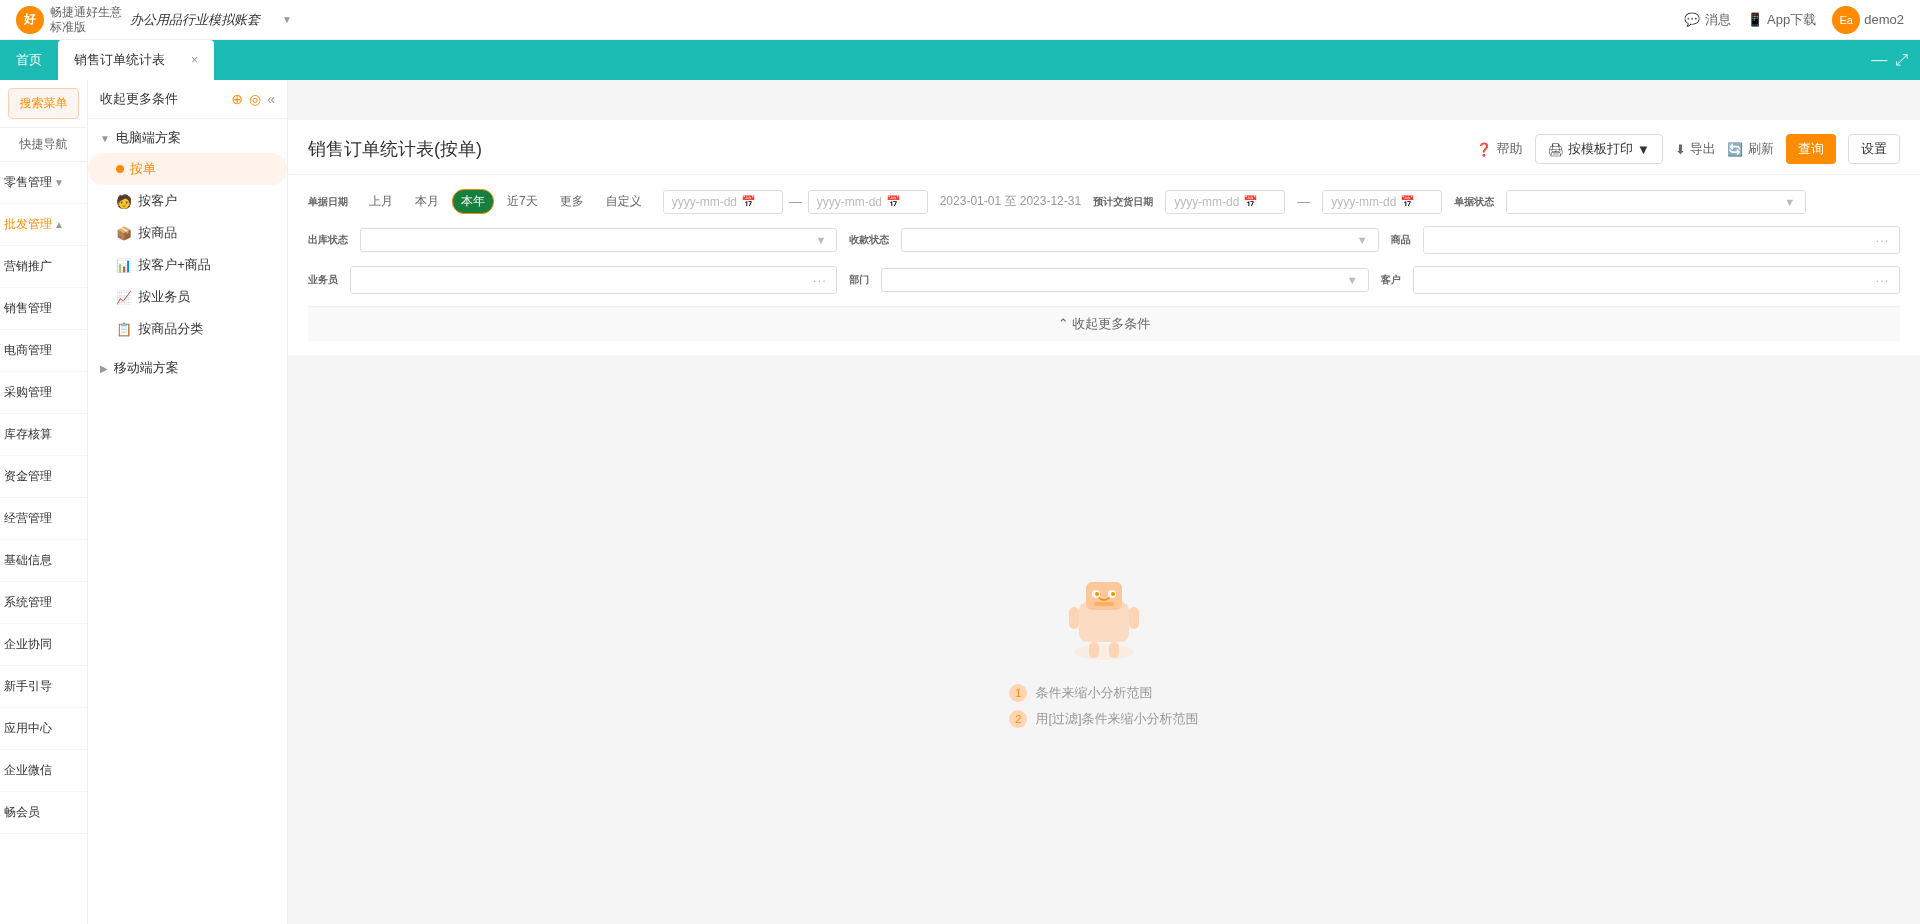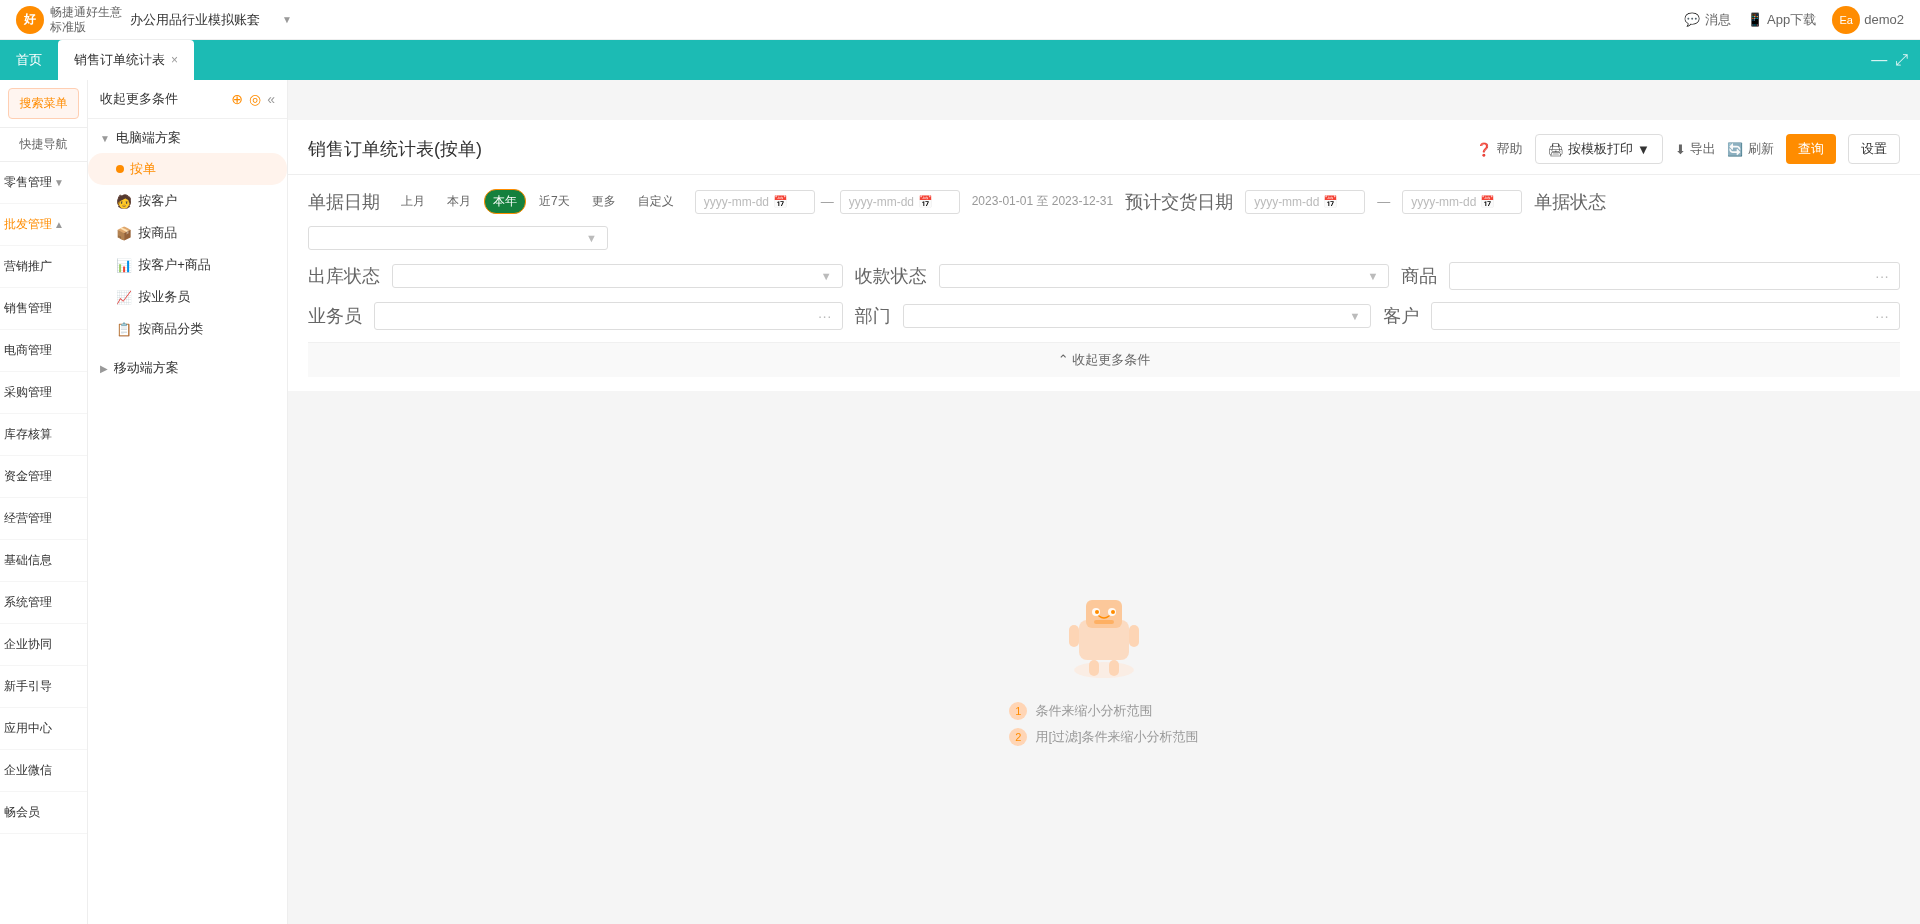--- a/index.html
+++ b/index.html
@@ -13,21 +13,21 @@
       align-items: center;
       justify-content: space-between;
       padding: 0 16px;
       border-bottom: 1px solid #eee;
       flex-shrink: 0;
     }
     .top-header-left { display: flex; align-items: center; gap: 8px; }
     .logo-area { display: flex; align-items: center; gap: 6px; }
     .logo-icon { width: 28px; height: 28px; background: #ff8c00; border-radius: 50%; display: flex; align-items: center; justify-content: center; color: #fff; font-size: 12px; font-weight: bold; }
     .logo-text { font-size: 12px; color: #666; line-height: 1.2; }
-    .app-selector { display: flex; align-items: center; gap: 22px; color: #333; font-size: 13px; cursor: pointer; }
+    .app-selector { display: flex; align-items: center; gap: 22px; color: #333; font-size: 13px; cursor: pointer; font-style: italic; }
     .app-selector-chevron { color: #999; font-size: 10px; }
     .top-header-right { display: flex; align-items: center; gap: 16px; }
     .header-btn { display: flex; align-items: center; gap: 4px; color: #666; font-size: 13px; cursor: pointer; }
     .user-avatar { width: 28px; height: 28px; border-radius: 50%; background: #ff8c00; display: flex; align-items: center; justify-content: center; color: #fff; font-size: 11px; overflow: hidden; }
 
     
     .tab-bar {
       background: #1cbbb4;
       height: 40px;
       display: flex;
@@ -39,21 +39,21 @@
       height: 40px;
       display: flex;
       align-items: center;
       padding: 0 16px;
       cursor: pointer;
       color: rgba(255,255,255,0.85);
       font-size: 13px;
       white-space: nowrap;
     }
     .tab-item.home { background: transparent; color: #fff; }
-    .tab-item.active { background: #fff; color: #333; border-radius: 4px 4px 0 0; }
+    .tab-item.active { background: #fff; color: #333; border-radius: 4px 4px 0 0; gap: 20px; }
     .tab-close { margin-left: 6px; color: #999; font-size: 12px; cursor: pointer; }
     .tab-spacer { flex: 1; }
     .tab-actions { display: flex; align-items: center; gap: 8px; padding-right: 12px; }
     .tab-action-btn { color: rgba(255,255,255,0.85); font-size: 16px; cursor: pointer; }
 
     
     .main-layout { display: flex; flex: 1; overflow: hidden; }
 
     
     .sidebar {
@@ -153,21 +153,21 @@
     .pa-btn-orange { background: #ff8c00; color: #fff; padding: 6px 12px; border-radius: 4px; cursor: pointer; font-size: 13px; border: none; }
     .pa-btn-outline { border: 1px solid #ddd; color: #333; padding: 5px 12px; border-radius: 4px; cursor: pointer; font-size: 13px; background: #fff; display: flex; align-items: center; gap: 4px; }
 
     
     .filter-area {
       background: #fff;
       padding: 14px 20px;
       flex-shrink: 0;
     }
     .filter-row { display: flex; align-items: center; gap: 12px; margin-bottom: 12px; flex-wrap: wrap; }
-    .filter-label { color: #666; font-size: 18px; white-space: nowrap; }
+    .filter-label { color: #666; font-size: 10px; white-space: nowrap; font-weight: bold; }
     .date-quick-btns { display: flex; gap: 4px; align-items: center; }
     .dqb { padding: 3px 8px; border-radius: 3px; font-size: 12px; cursor: pointer; color: #666; border: 1px solid transparent; }
     .dqb.active { background: #15803d; color: #fff; border-color: #ff8c00; border-radius: 12px; }
     .date-range { display: flex; align-items: center; gap: 6px; }
     .date-input { border: 1px solid #ddd; border-radius: 3px; padding: 4px 8px; font-size: 12px; color: #bbb; display: flex; align-items: center; gap: 4px; min-width: 120px; cursor: pointer; }
     .date-sep { color: #999; }
 
     .filter-select {
       border: 1px solid #ddd;
       border-radius: 3px;

